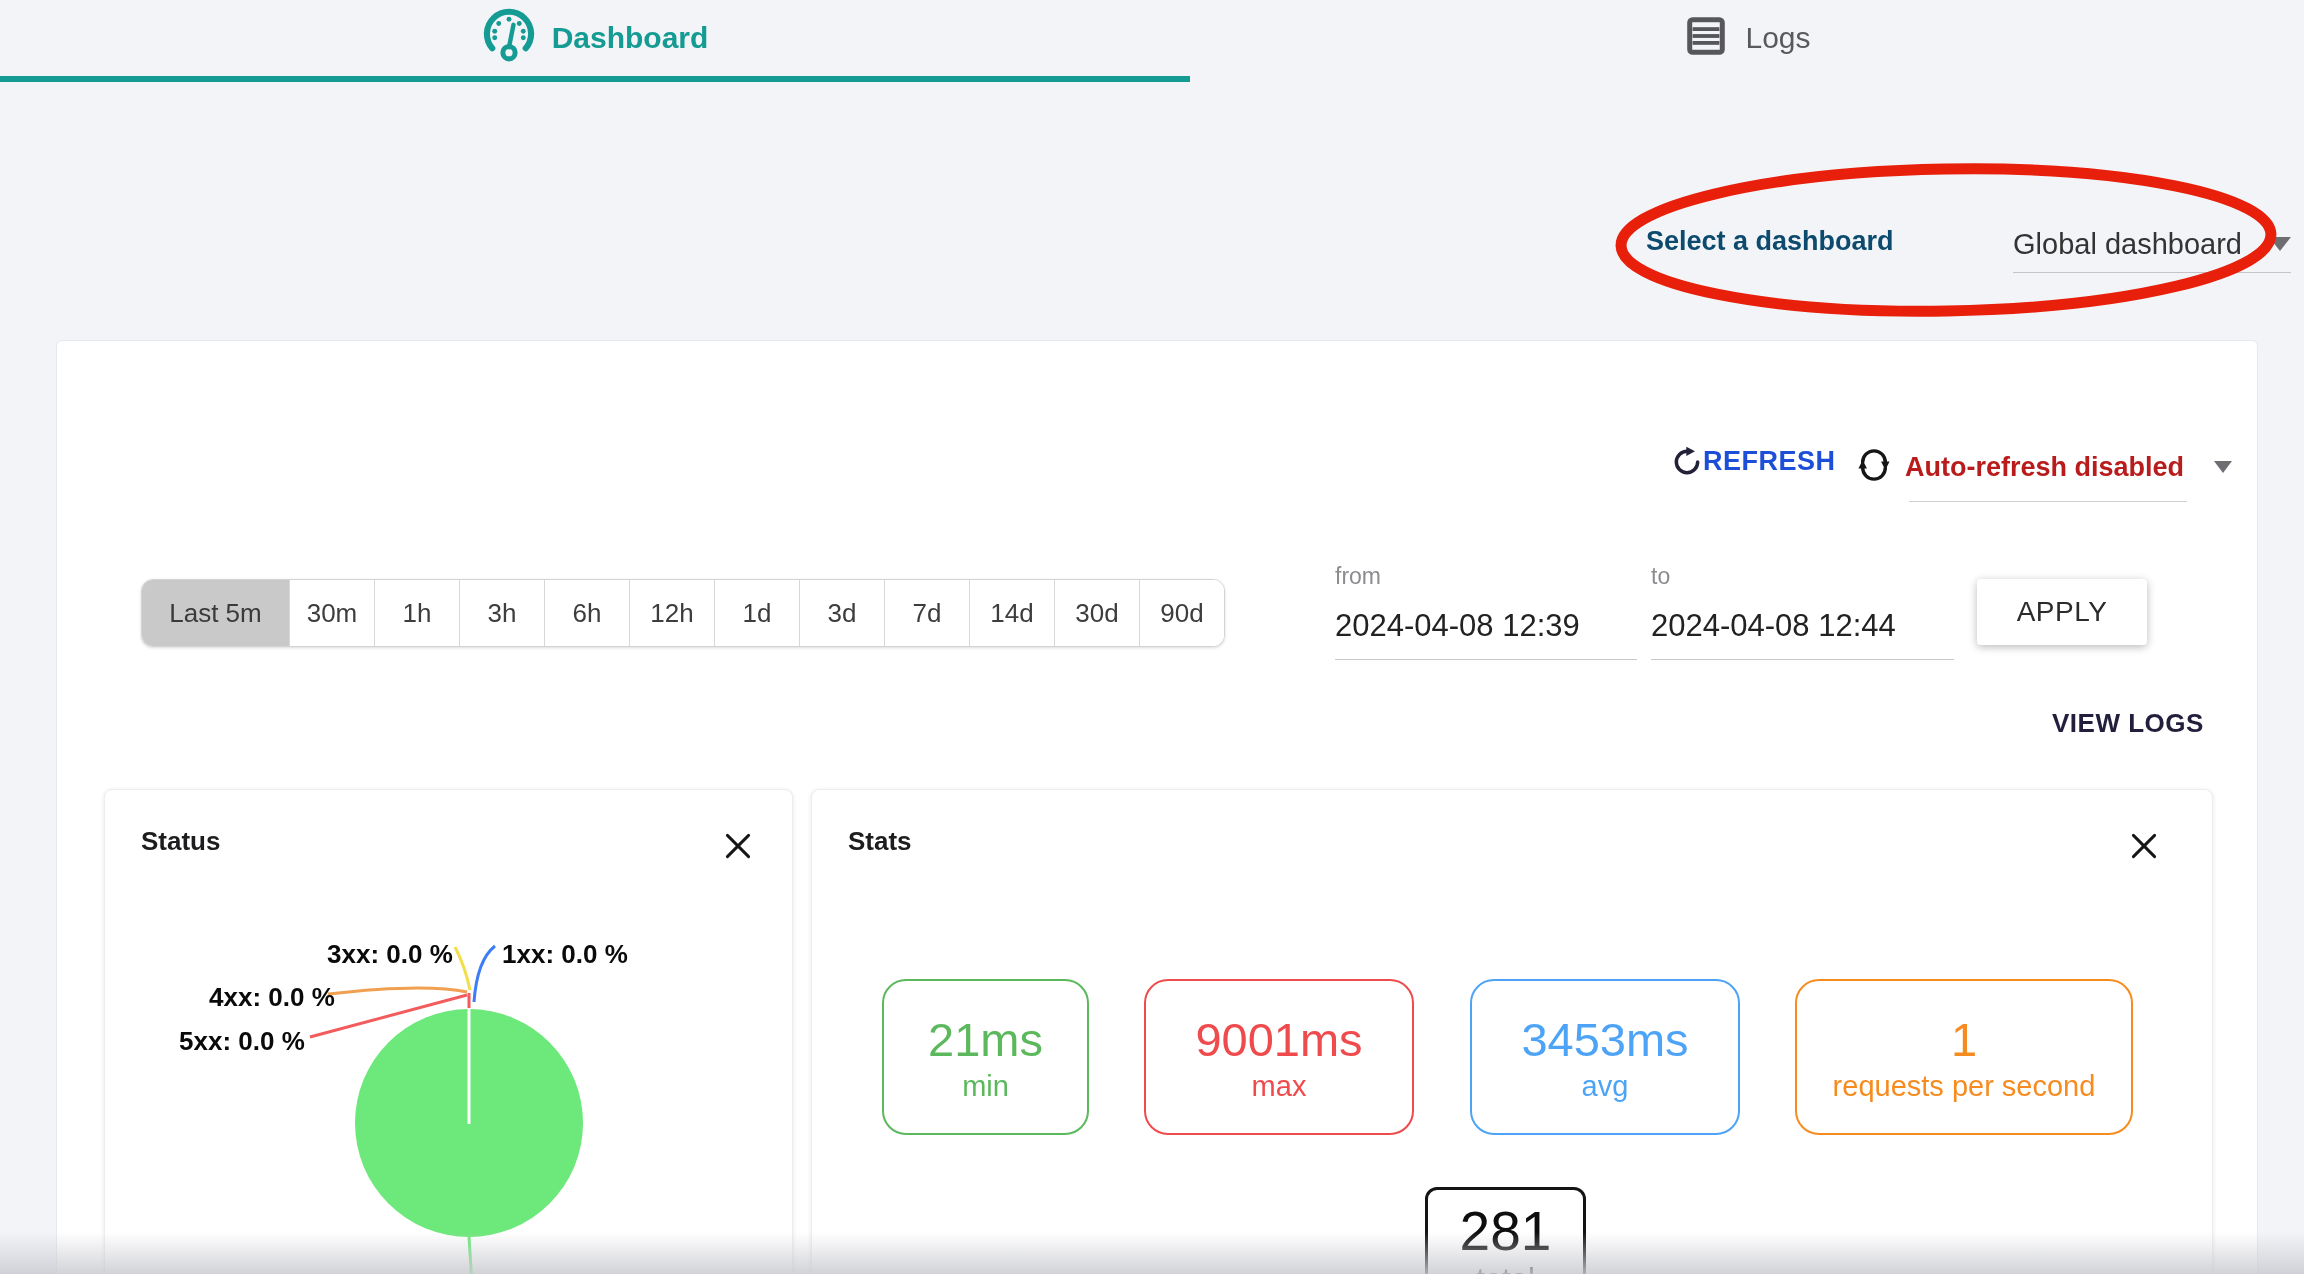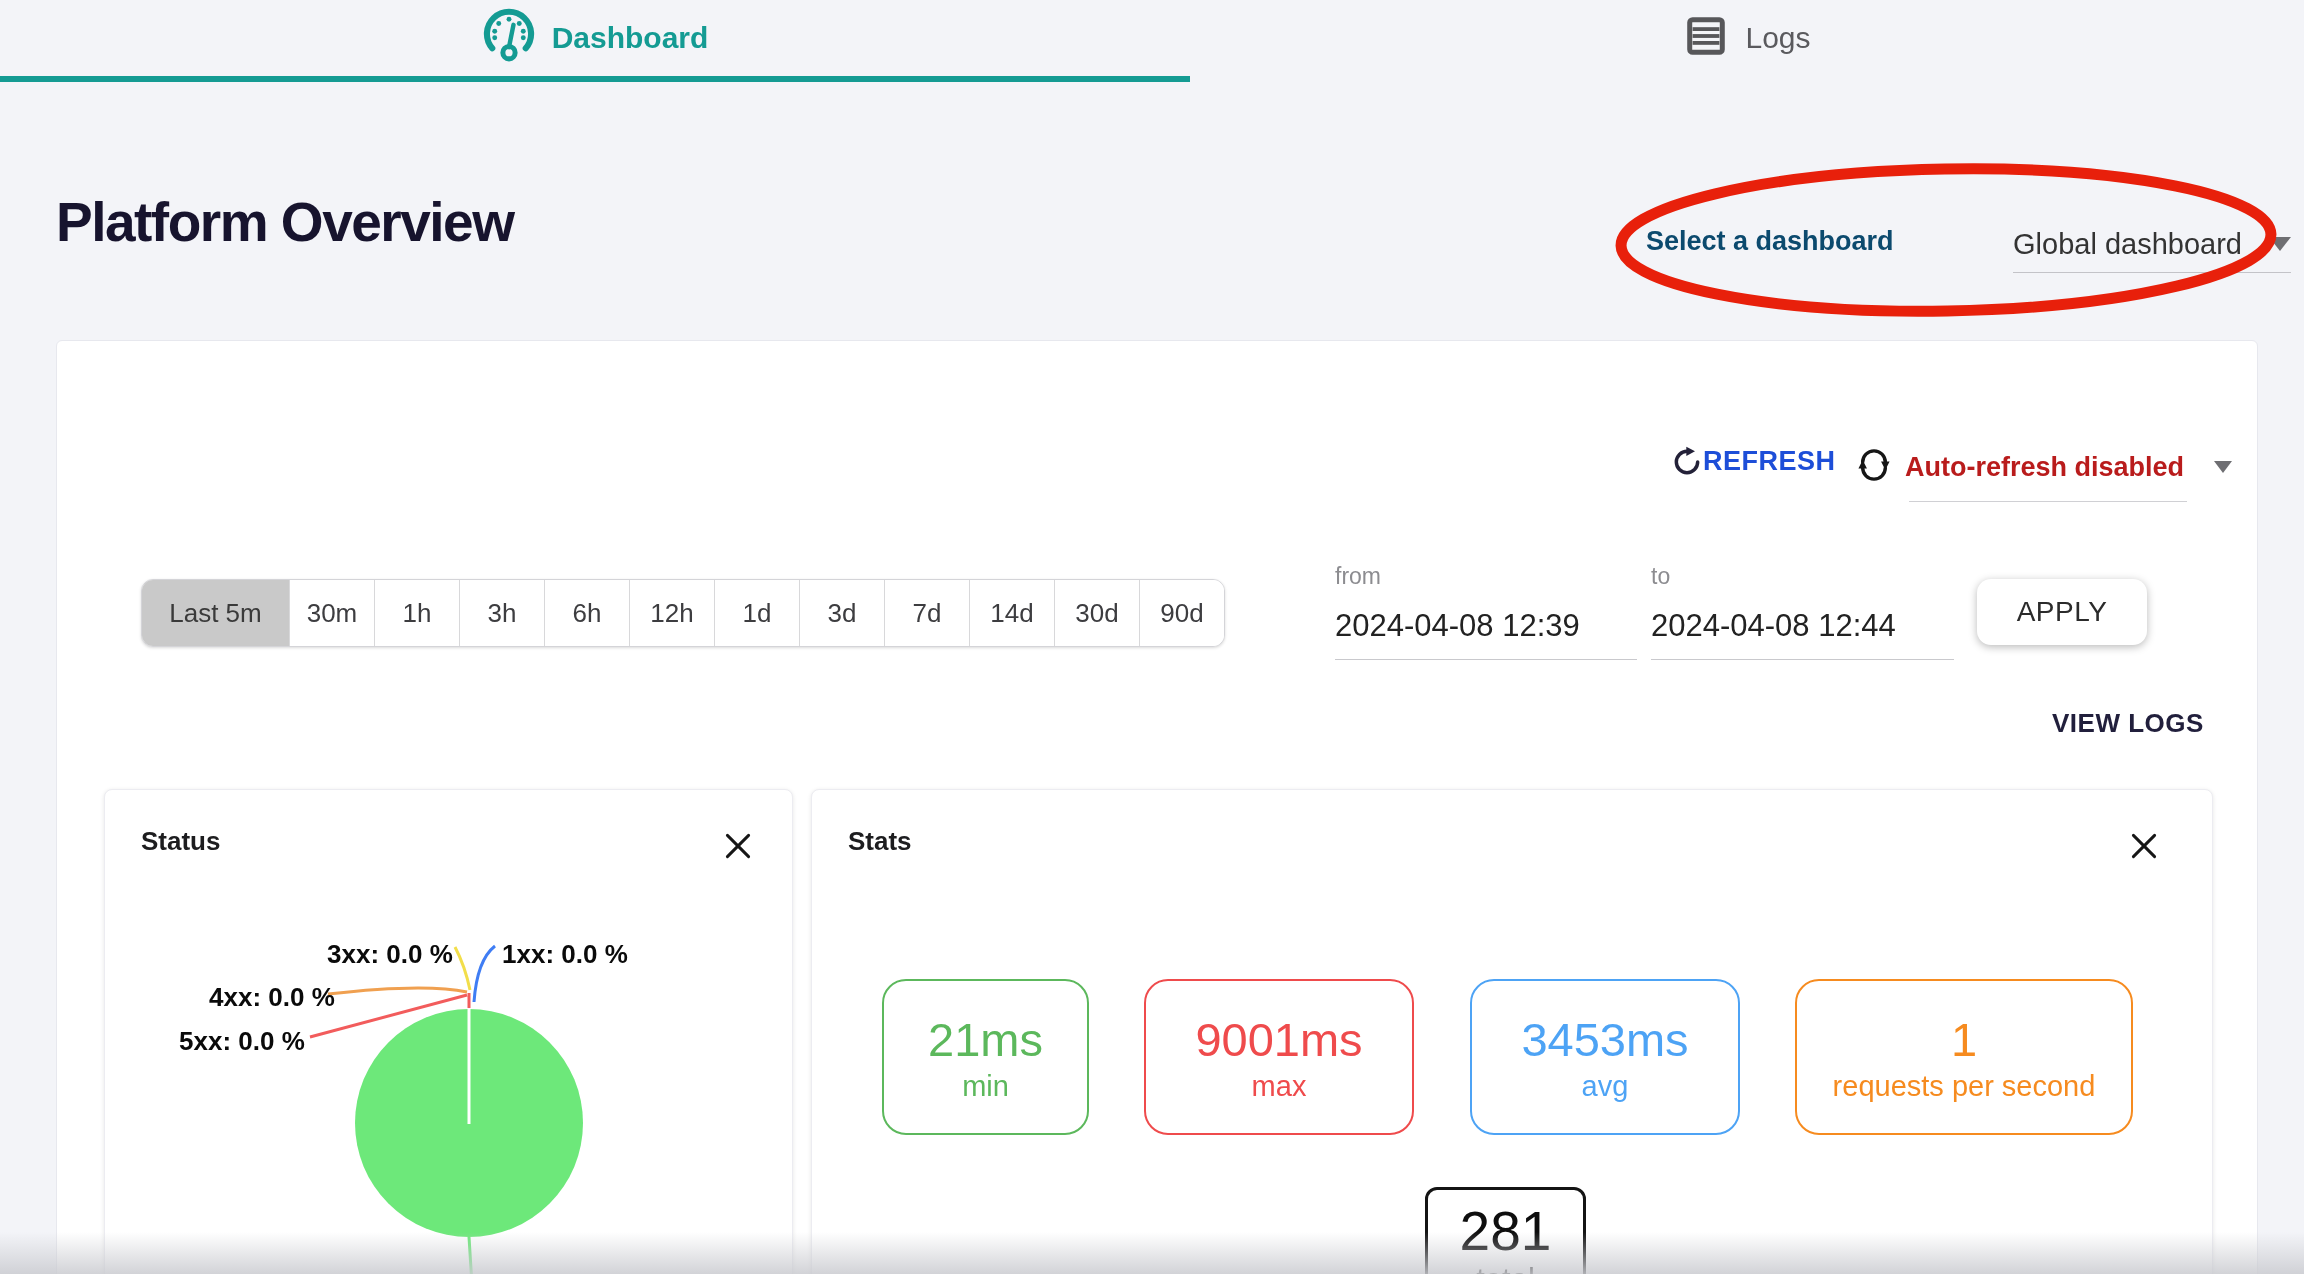--- a/index.html
+++ b/index.html
@@ -41,21 +41,21 @@
     font-family:inherit; cursor:pointer; padding:0; }
   .time-btn:last-child { border-right:none; }
   .time-btn.active { flex:0 0 148px; background:#c9c9c9; color:#3a3a3a; }
 
   .datefield { position:absolute; top:222px; height:96px; border-bottom:1px solid #c9c9cd; }
   .datefield--from { left:1278px; width:302px; }
   .datefield--to   { left:1594px; width:303px; }
   .df-label { font-size:23px; color:#8c8c90; }
   .df-value { font-size:31px; color:#222; margin-top:18px; }
 
-  .apply-btn { position:absolute; left:1920px; top:238px; width:170px; height:66px; background:#fff; border:none; border-radius:14px;
+  .apply-btn { position:absolute; left:1920px; top:238px; width:170px; height:66px; background:#fff; border:none; border-radius:4px;
     box-shadow:0 2px 8px rgba(0,0,0,0.28); font-size:28px; color:#2b2b2b; font-family:inherit; letter-spacing:0.5px; cursor:pointer; }
 
   .view-logs { position:absolute; left:1989px; top:366px; font-size:26px; font-weight:700; color:#211f3c; letter-spacing:0.5px;
     background:none; border:none; font-family:inherit; cursor:pointer;text-align:center; }
 
   
   .card { position:absolute; top:448px; background:#fff; border:1px solid #ececf1; border-radius:8px; box-shadow:0 1px 4px rgba(0,0,0,0.10); }
   .card--status { left:47px;  width:687px;  height:620px; }
   .card--stats  { left:754px; width:1400px; height:620px; }
   .card-title { position:absolute; left:36px; top:36px; font-size:26px; font-weight:700; color:#1d1d1f; }
@@ -111,21 +111,20 @@
         <rect x="3.5" y="3.5" width="17" height="17" rx="1.5" stroke="#57575a" stroke-width="2.6"></rect>
         <line x1="5" y1="8.4" x2="19" y2="8.4" stroke="#57575a" stroke-width="2"></line>
         <line x1="5" y1="12" x2="19" y2="12" stroke="#57575a" stroke-width="2"></line>
         <line x1="5" y1="15.6" x2="19" y2="15.6" stroke="#57575a" stroke-width="2"></line>
       </svg>
     </span>
     <span class="tab-label">Logs</span>
   </div>
   <div class="tab-underline"></div>
 
-  <h1 class="page-title" style="margin:0;">Platform Overview</h1>
 
   <div class="dash-select-label">Select a dashboard</div>
   <div class="dash-select">
     <span>Global dashboard</span>
     <span class="tri"></span>
   </div>
   <svg class="annotation" viewBox="0 0 684 170">
     <ellipse cx="338" cy="84" rx="325" ry="71" fill="none" stroke="#e8200b" stroke-width="11" transform="rotate(-1 338 84)"></ellipse>
   </svg>
 

